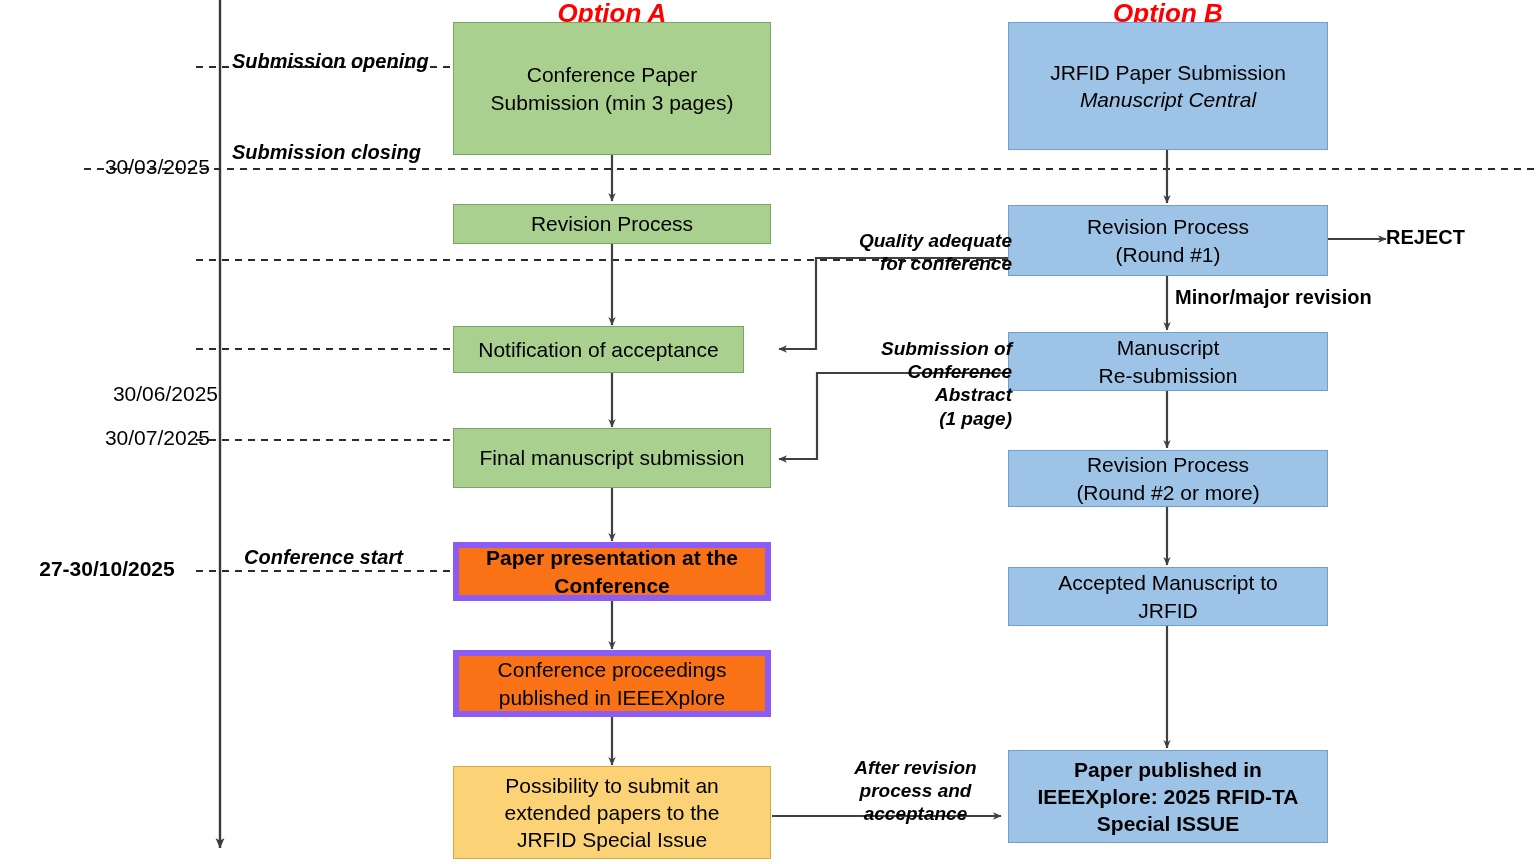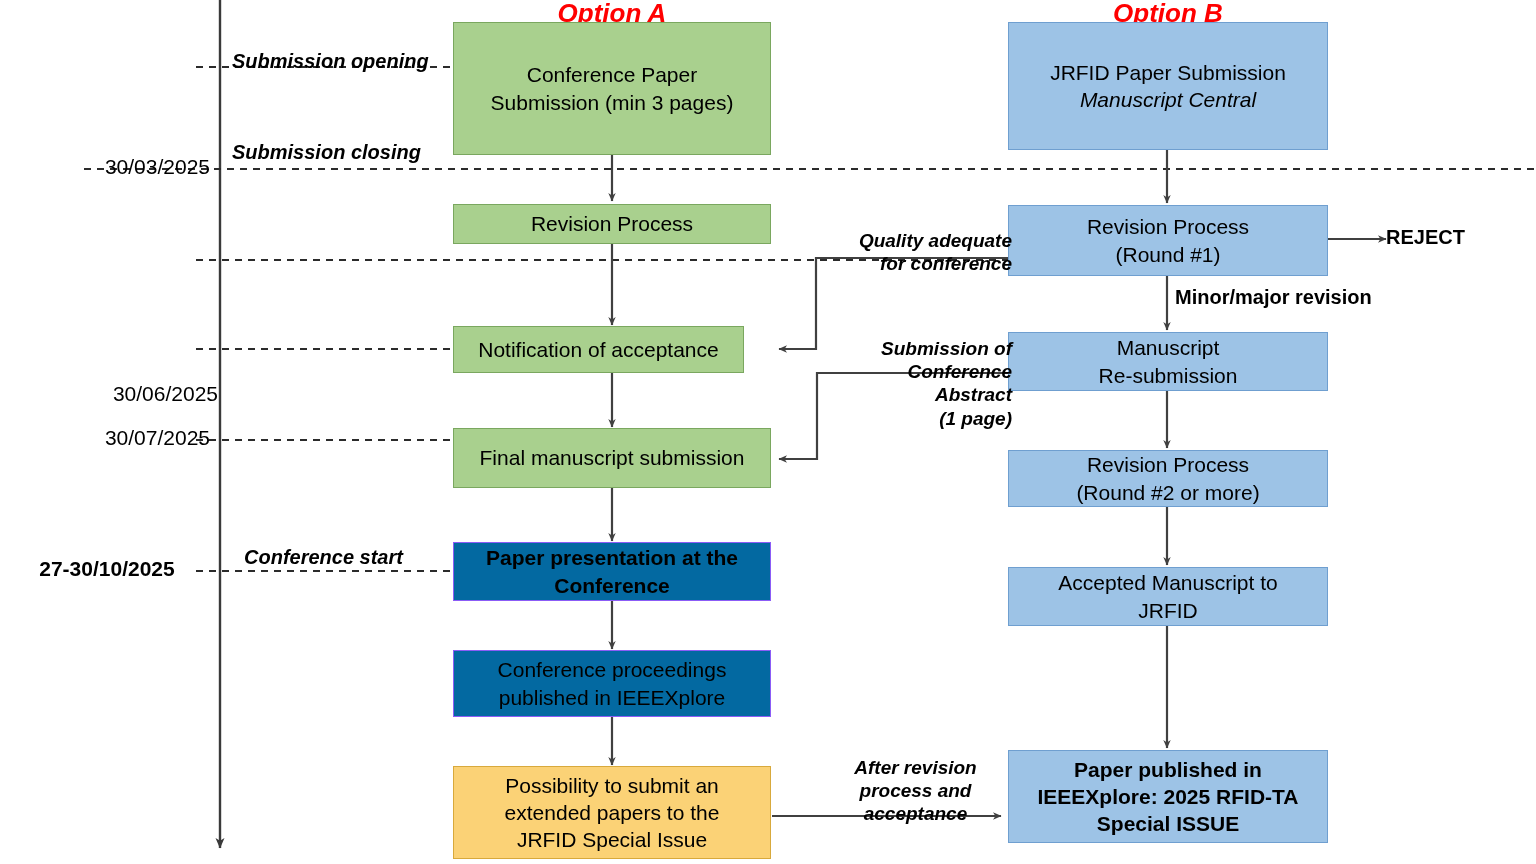--- a/index.html
+++ b/index.html
@@ -7,21 +7,21 @@
        font-family:"Liberation Sans","DejaVu Sans",sans-serif;color:#000;}
   #canvas{position:absolute;left:0;top:0;width:1536px;height:864px;}
   svg.layer{position:absolute;left:0;top:0;width:1536px;height:864px;pointer-events:none;}
 
   .node{position:absolute;box-sizing:border-box;display:flex;align-items:center;
         justify-content:center;text-align:center;line-height:1.30;
         font-size:21px;padding:2px 8px;}
   .node span{display:block;width:100%;}
   .green{background:#a9d08e;border:1px solid #7aa75f;}
   .blue {background:#9dc3e6;border:1px solid #6f9fd0;}
-  .orange{background:#0369a1;border:1px solid #8b5cf6;}
+  .orange{background:#f97316;border:6px solid #8b5cf6;}
   .yellow{background:#fbd276;border:1px solid #d8a93c;}
   .bold{font-weight:bold;}
   .ital{font-style:italic;}
 
   .col-title{position:absolute;color:#ff0000;font-weight:bold;font-style:italic;
              font-size:26px;text-align:center;}
 
   .tl-date{position:absolute;font-size:21px;text-align:right;white-space:nowrap;}
   .tl-date.b{font-weight:bold;text-align:center;}
   .tl-event{position:absolute;font-size:20px;font-style:italic;font-weight:bold;

